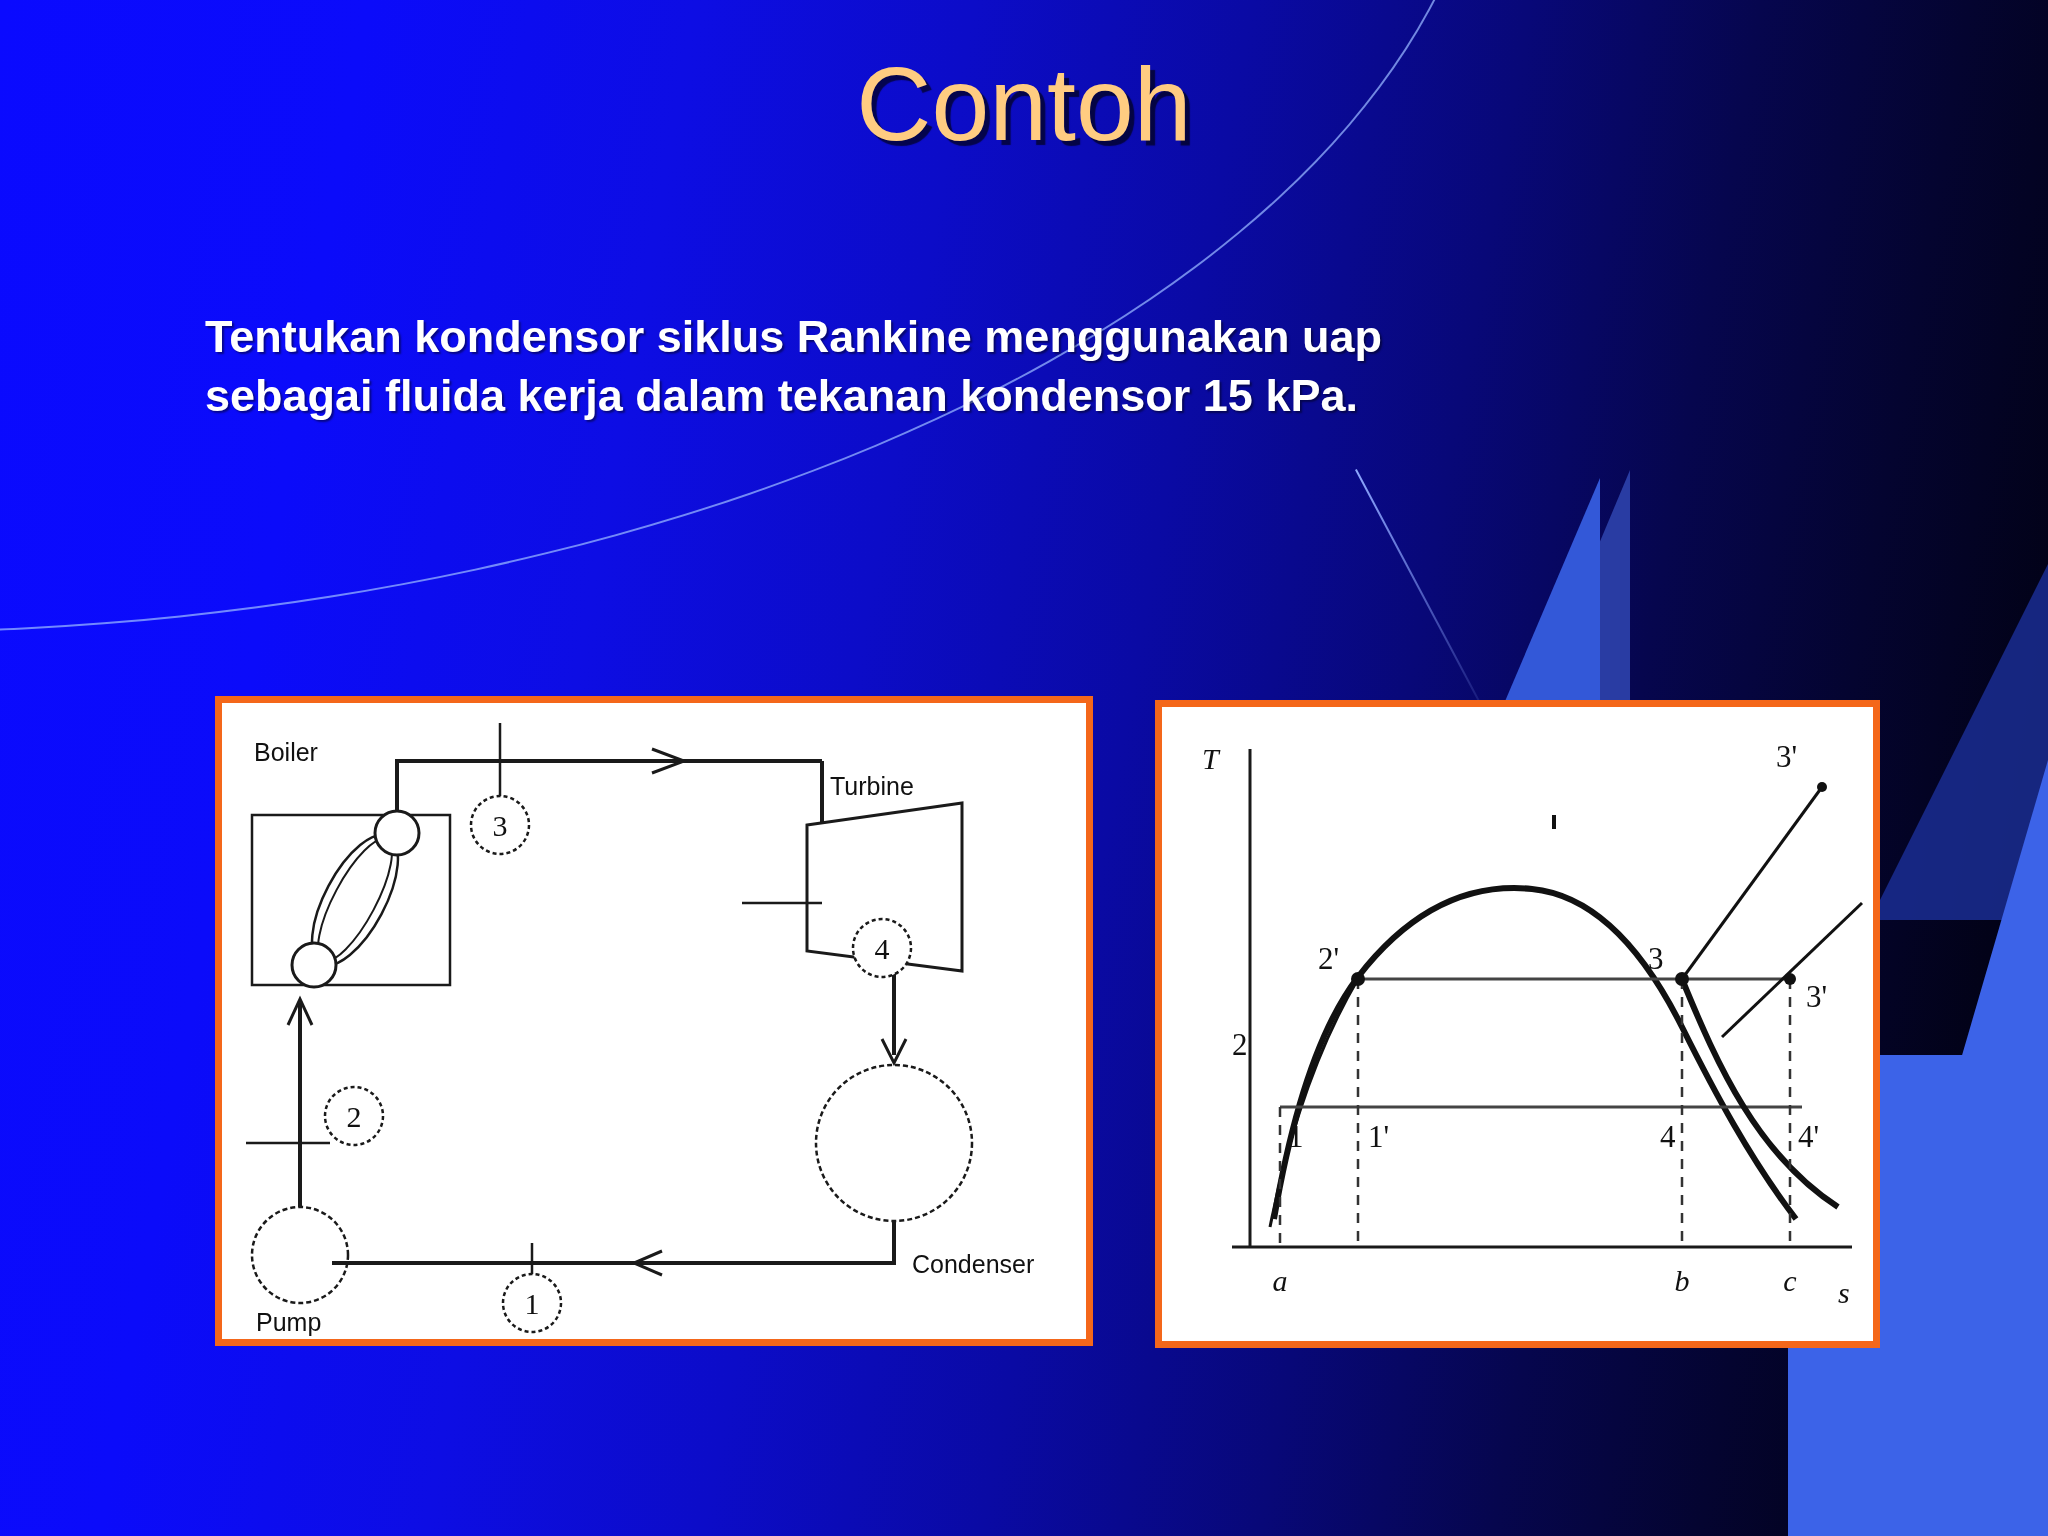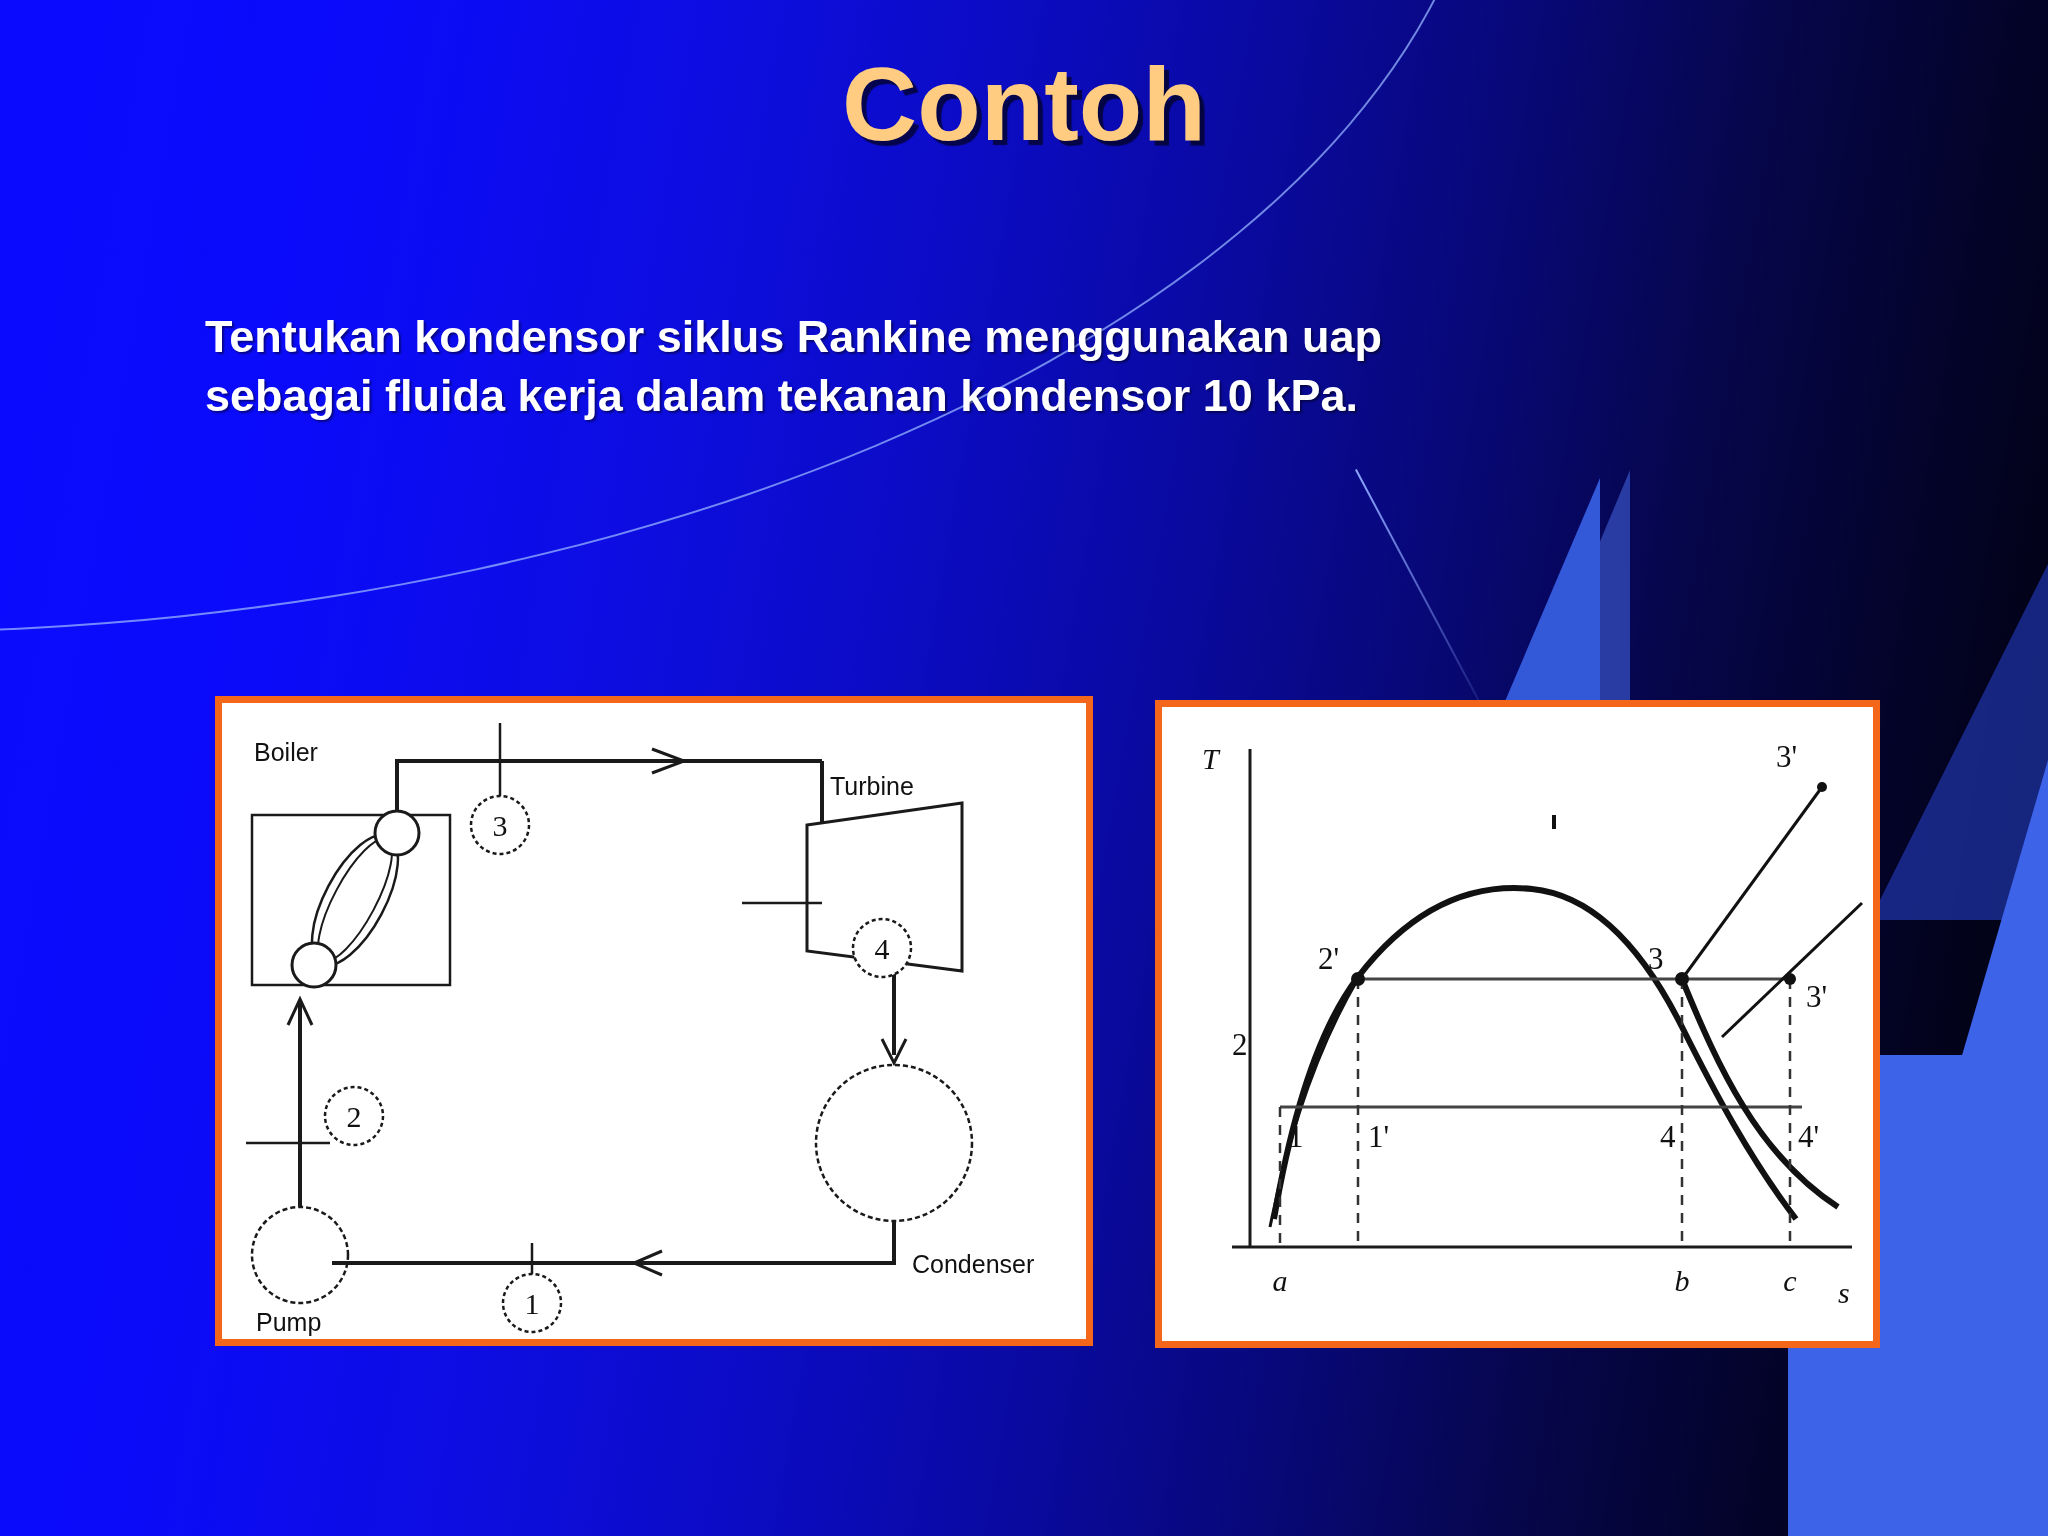--- a/index.html
+++ b/index.html
@@ -80,21 +80,21 @@
     background:linear-gradient(#8ea8ff,rgba(140,170,255,0));
     transform:rotate(-28deg);
     transform-origin:top left;
   }
 
   
   #title{
     position:absolute;left:0;right:0;top:52px;
     text-align:center;
     font-size:104px;line-height:1;
-    font-weight:700;
+    font-weight:400;
     color:#ffcc81;
     text-shadow:5px 5px 1px rgba(0,0,0,.62);
     letter-spacing:0px;
   }
   
   #body-text{
     position:absolute;
     left:205px;top:308px;width:1660px;
     font-size:45px;line-height:1.30;
     font-weight:bold;color:#ffffff;
@@ -125,21 +125,21 @@
   <div class="wedge-a"></div>
   <div class="wedge-b"></div>
   <div class="wedge-c"></div>
   <div class="wedge-d"></div>
   <div class="hairline"></div>
 
   <div id="title">Contoh</div>
 
   <div id="body-text">
     <div>Tentukan kondensor siklus Rankine menggunakan uap</div>
-    <div>sebagai fluida kerja dalam tekanan kondensor 10 kPa.</div>
+    <div>sebagai fluida kerja dalam tekanan kondensor 15 kPa.</div>
   </div>
 
   <div class="panel" id="panel-cycle">
     <svg viewBox="0 0 864 636" preserveAspectRatio="none">
       <g stroke="#1a1a1a" fill="none" stroke-width="3">
 
         <rect x="30" y="112" width="198" height="170" stroke-width="2.5"></rect>
 
         <ellipse cx="133" cy="197" rx="30" ry="72" transform="rotate(28 133 197)" stroke-width="2.5"></ellipse>
         <ellipse cx="133" cy="197" rx="21" ry="68" transform="rotate(28 133 197)" stroke-width="2"></ellipse>

